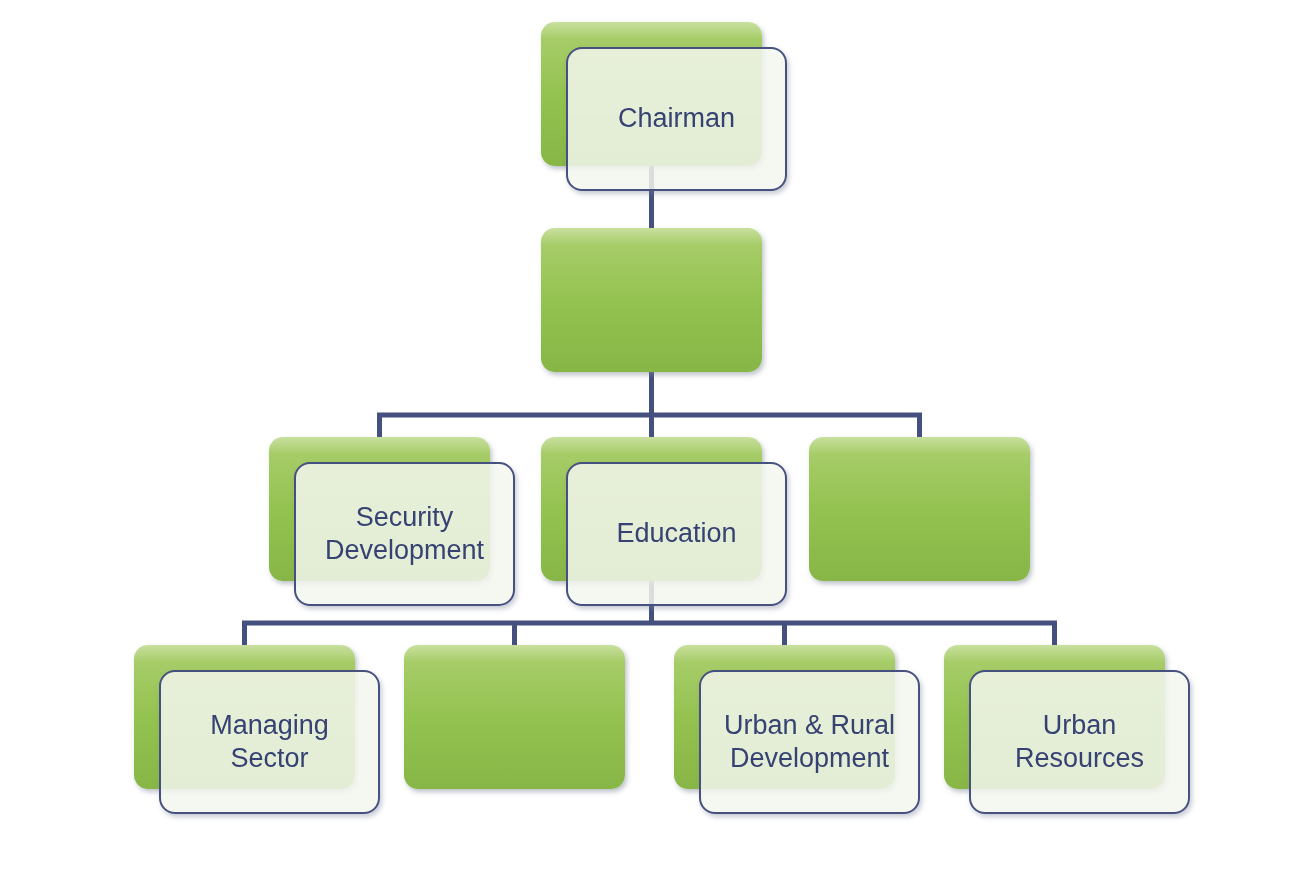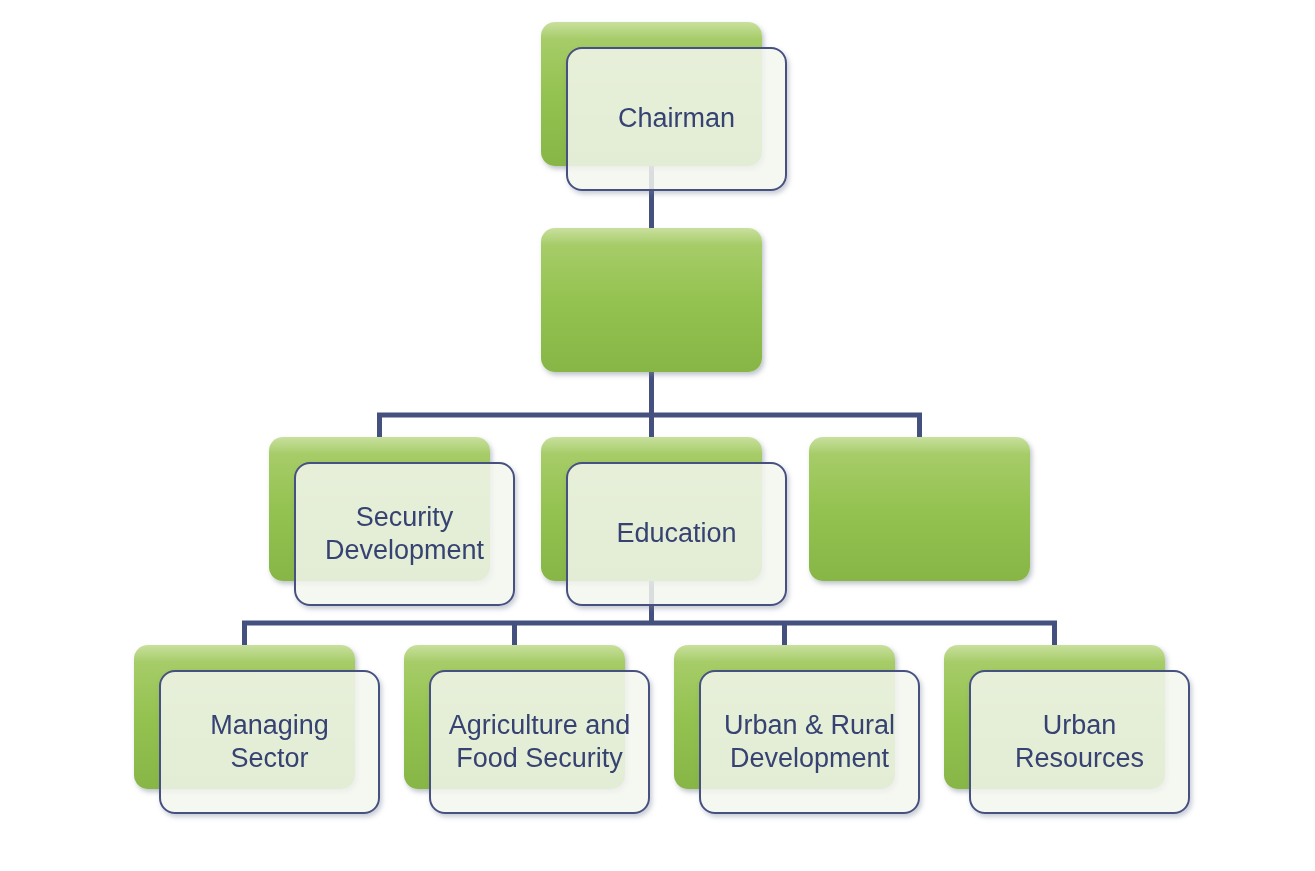--- a/index.html
+++ b/index.html
@@ -112,24 +112,20 @@
   <div class="node" style="--x:134px; --y:645px;">
     <div class="panel back"></div>
     <div class="panel front">
       <div class="label">Managing
 Sector</div>
     </div>
   </div>
 
   <div class="node" style="--x:404px; --y:645px;">
     <div class="panel back"></div>
-    <div class="panel front">
-      <div class="label">Agriculture and
-Food Security</div>
-    </div>
   </div>
 
   <div class="node" style="--x:674px; --y:645px;">
     <div class="panel back"></div>
     <div class="panel front">
       <div class="label">Urban &amp; Rural
 Development</div>
     </div>
   </div>
 

